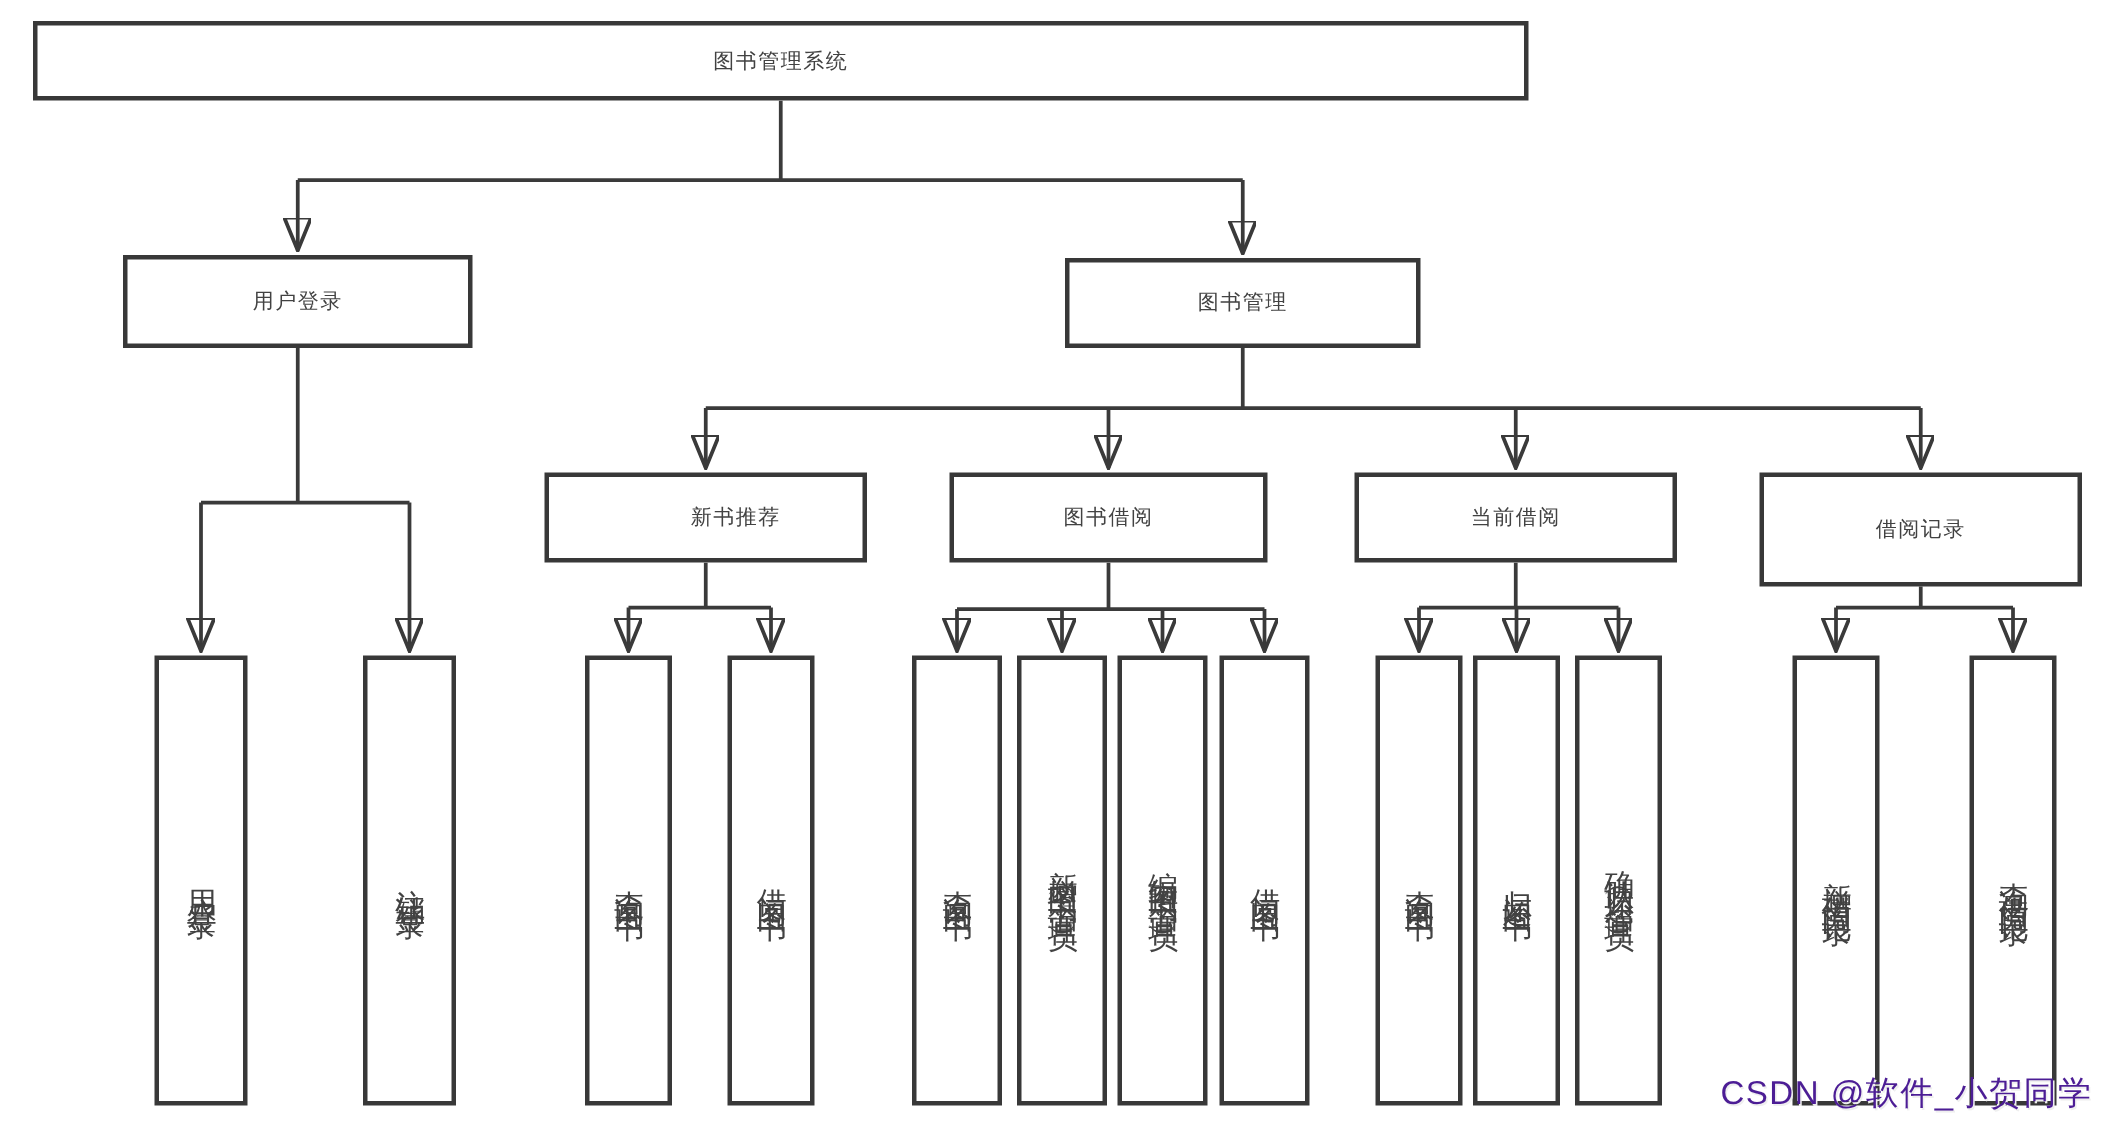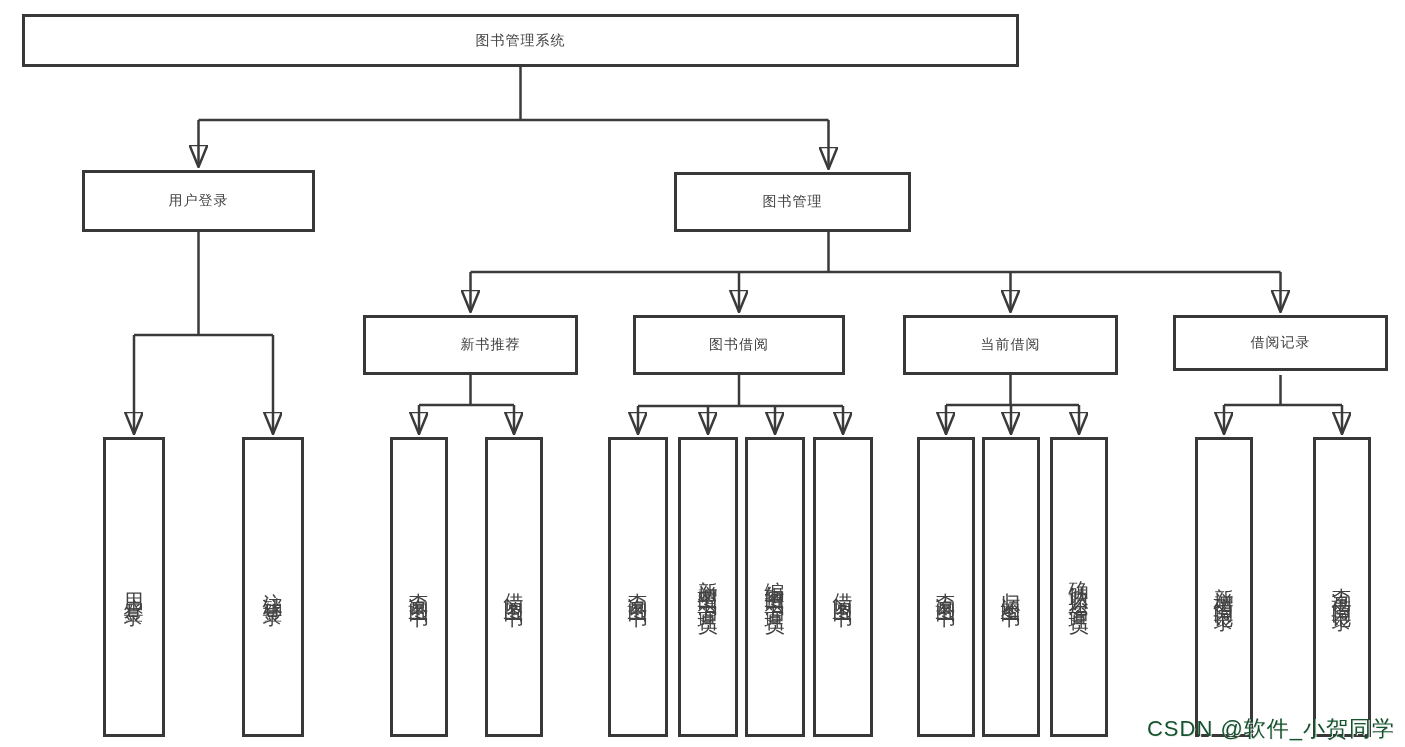--- a/index.html
+++ b/index.html
@@ -40,45 +40,45 @@
     text-orientation: mixed;
     font-size: 20px;
     letter-spacing: 5px;
     line-height: 1;
     top: 437px;
     height: 300px;
   }
   
   #n-root   { left: 22px;   top: 14px;  width: 997px; height: 53px; }
   #n-login  { left: 82px;   top: 170px; width: 233px; height: 62px; }
-  #n-mgmt   { left: 674px;  top: 172px; width: 237px; height: 60px; }
+  #n-mgmt   { left: 710px;  top: 172px; width: 237px; height: 60px; }
   #n-newbook{ left: 363px;  top: 315px; width: 215px; height: 60px; padding-left: 40px; }
   #n-borrow { left: 633px;  top: 315px; width: 212px; height: 60px; }
   #n-current{ left: 903px;  top: 315px; width: 215px; height: 60px; }
-  #n-records{ left: 1173px; top: 315px; width: 215px; height: 56px; }
+  #n-records{ left: 1173px; top: 315px; width: 215px; height: 76px; }
   
   #l-g1a { left: 103px;  width: 62px; }
   #l-g1b { left: 242px;  width: 62px; }
   #l-g2a { left: 390px;  width: 58px; }
   #l-g2b { left: 485px;  width: 58px; }
   #l-g3a { left: 608px;  width: 60px; }
   #l-g3b { left: 678px;  width: 60px; }
   #l-g3c { left: 745px;  width: 60px; }
   #l-g3d { left: 813px;  width: 60px; }
   #l-g4a { left: 917px;  width: 58px; }
   #l-g4b { left: 982px;  width: 58px; }
   #l-g4c { left: 1050px; width: 58px; }
   #l-g5a { left: 1195px; width: 58px; }
   #l-g5b { left: 1313px; width: 58px; }
   #watermark {
     position: absolute;
     right: 10px;
     bottom: 3px;
     font-size: 22px;
-    color: #14532d;
+    color: #4c1d95;
     text-shadow: 1px 1px 0 #efefef;
     letter-spacing: 1px;
     white-space: nowrap;
     z-index: 5;
   }
 </style>
 </head>
 <body>
 
 <div id="canvas">

